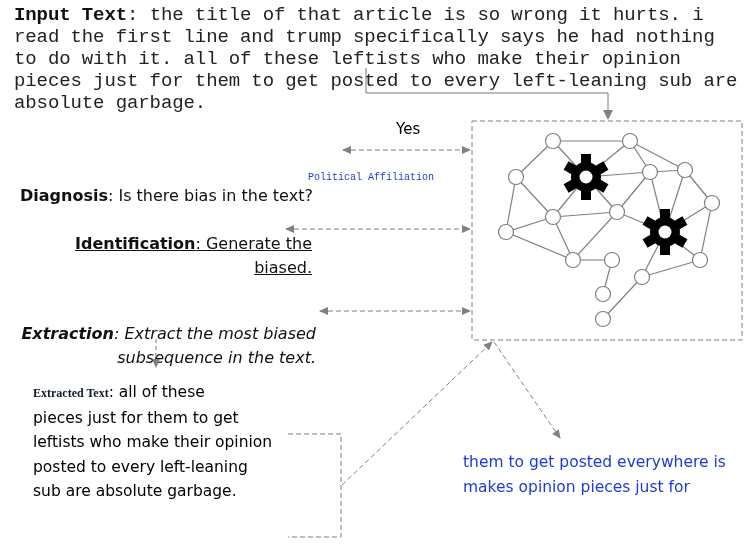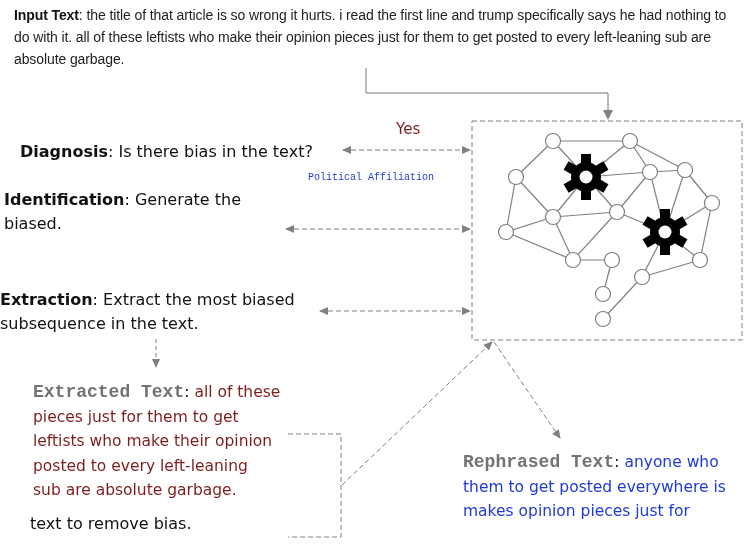--- a/index.html
+++ b/index.html
@@ -1,64 +1,63 @@
 <!DOCTYPE html>
 <html><head>
 <meta charset="utf-8">
 <style>
   html, body { margin: 0; padding: 0; background: #ffffff; }
   body { width: 746px; height: 555px; position: relative; overflow: hidden; font-family: "DejaVu Sans", sans-serif; color: #111; }
   .abs { position: absolute; }
-  .input-text { left: 14px; top: 4px; width: 725px; font-family: Liberation Sans, sans-serif; font-size: 14px; line-height: 22px; color: #222; letter-spacing: -0.1px; }
+  .input-text { left: 14px; top: 4px; width: 725px; font-family: Liberation Mono, monospace; font-size: 19px; line-height: 22px; color: #222; letter-spacing: -0.1px; }
   .input-text b { font-weight: bold; color: #111; }
-  .step { font-family: "DejaVu Sans", sans-serif; font-size: 16px; line-height: 24px; color: #111; text-align: left; }
+  .step { font-family: "DejaVu Sans", sans-serif; font-size: 16px; line-height: 24px; color: #111; text-align: right; margin-top: 44px; }
   .step b { font-weight: bold; }
-  .serif-label { font-family: Liberation Mono, monospace; font-weight: bold; font-size: 18px; color: #737373; }
-  .red { color: #7f1d1d; }
+  .serif-label { font-family: Liberation Serif, serif; font-weight: bold; font-size: 12px; color: #0f172a; }
+  .red { color: #000000; }
   .blue { color: #1f3bd6; }
   .out { font-family: "DejaVu Sans", sans-serif; font-size: 15.5px; line-height: 24.5px; }
   svg.overlay { position: absolute; left: 0; top: 0; }
 </style>
 </head>
 <body>
 
 <div class="abs input-text">
   <b>Input Text</b>: <span>the title of that article is so wrong it hurts. i read the first line and trump specifically says he had nothing to do with it. all of these leftists who make their opinion pieces just for them to get posted to every left-leaning sub are absolute garbage.</span>
 </div>
 
 <div class="abs step" style="left:20px; top:140px; white-space:nowrap;">
   <b>Diagnosis</b>: <span>Is there bias in the text?</span>
 </div>
 <div class="abs red" style="left:396px; top:120px; font-size:15px; font-family:'DejaVu Sans',sans-serif;">Yes</div>
 
-<div class="abs step" style="left:4px; top:188px; width:300px;">
+<div class="abs step" style="left:12px; top:188px; width:300px;text-decoration:underline;">
   <div><b>Identification</b>: <span>Generate the</span></div>
   <div>biased.</div>
 </div>
 <div class="abs blue" style="left:308px; top:172px; font-size:10px; font-family:Liberation Mono, monospace;">Political Affiliation</div>
 
-<div class="abs step" style="left:0px; top:288px; width:316px;">
+<div class="abs step" style="left:0px; top:278px; width:316px;font-style:italic;">
   <div><b>Extraction</b>: <span>Extract the most biased</span></div>
   <div>subsequence in the text.</div>
 </div>
 
 <div class="abs out" style="left:33px; top:380px; width:260px;">
   <div><span class="serif-label">Extracted Text</span>: <span class="red">all of these</span></div>
   <div class="red">pieces just for them to get</div>
   <div class="red">leftists who make their opinion</div>
   <div class="red">posted to every left-leaning</div>
   <div class="red">sub are absolute garbage.</div>
 </div>
 
 <div class="abs step" style="left:30px; top:512px; width:236px;">
   <div>text to remove bias.</div>
 </div>
 
 <div class="abs out" style="left:463px; top:450px; width:283px;">
-  <div><span class="serif-label">Rephrased Text</span>: <span class="blue">anyone who</span></div>
   <div class="blue">them to get posted everywhere is</div>
   <div class="blue">makes opinion pieces just for</div>
 </div>
 
 <svg class="overlay" width="746" height="555" viewBox="0 0 746 555">
   <defs>
     <marker id="ah" markerWidth="10" markerHeight="10" refX="8" refY="4" orient="auto" markerUnits="userSpaceOnUse">
       <path d="M0,0 L9,4 L0,8 Z" fill="#808080"></path>
     </marker>
     <marker id="ahs" markerWidth="10" markerHeight="10" refX="1" refY="4" orient="auto" markerUnits="userSpaceOnUse">

